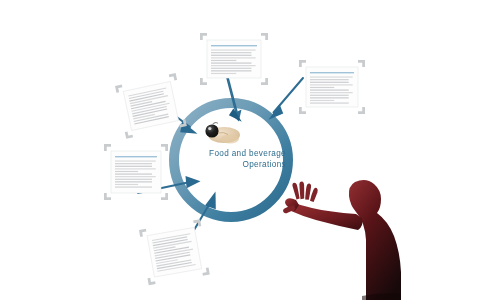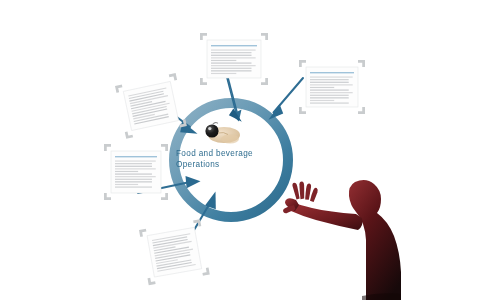--- a/index.html
+++ b/index.html
@@ -7,21 +7,21 @@
     width:480px;height:300px;
     font-family:"Liberation Sans", sans-serif;
     overflow:hidden;position:relative;
   }
   #stage{position:absolute;inset:0;width:480px;height:300px;background:#fff;}
   #stage svg{position:absolute;left:0;top:0;}
   .center-label{
     position:absolute;
     left:176px; top:148px;
     width:110px;
-    text-align:left;
+    text-align:right;
     font-size:8.2px;
     line-height:11px;
     letter-spacing:.35px;
     color:#2f6d8f;
     white-space:pre-line;
     pointer-events:none;
   }
   .doc{position:absolute;}
 </style>
 </head>

